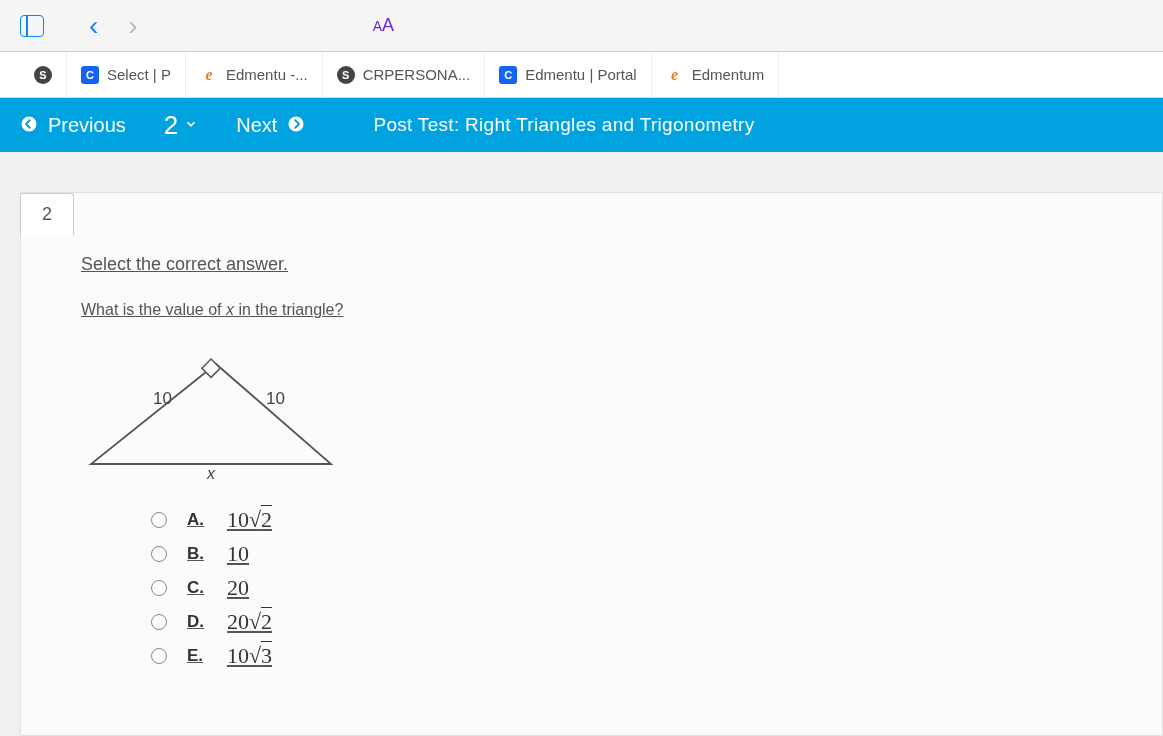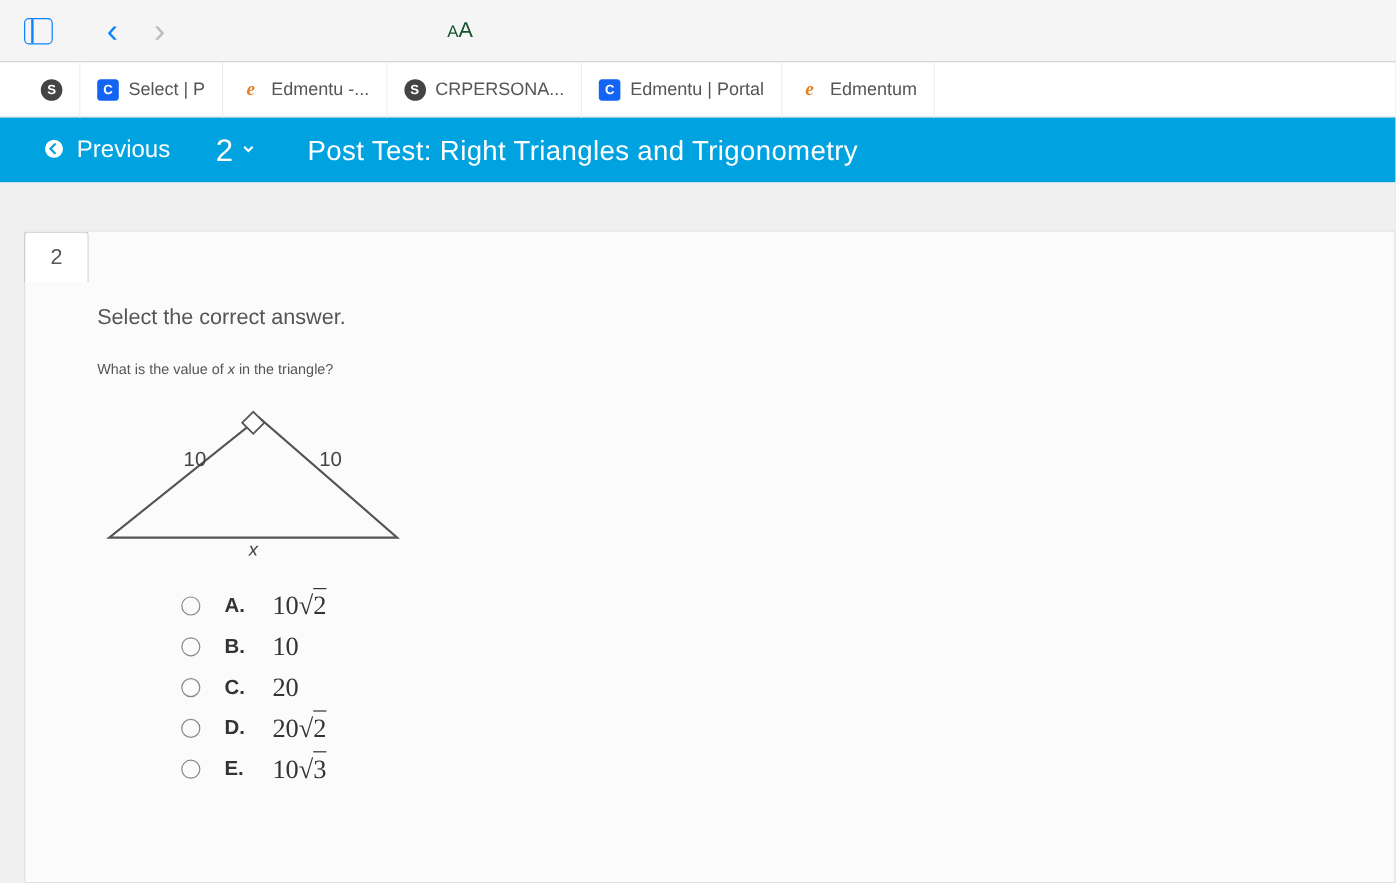--- a/index.html
+++ b/index.html
@@ -4,48 +4,48 @@
 <style>
   * { box-sizing: border-box; margin: 0; padding: 0; }
   html, body { width: 1163px; height: 736px; font-family: Arial, Helvetica, sans-serif; background: #e8e8e8; overflow: hidden; }
   
   
   .browser-chrome { background: #f5f5f5; height: 52px; display: flex; align-items: center; padding: 0 20px; border-bottom: 1px solid #d0d0d0; }
   .sidebar-toggle { width: 24px; height: 22px; border: 1.5px solid #0a84ff; border-radius: 4px; position: relative; margin-right: 30px; }
   .sidebar-toggle::before { content:""; position:absolute; left:5px; top:0; bottom:0; width:1.5px; background:#0a84ff; }
   .nav-arrow { font-size: 28px; color: #0a84ff; margin: 0 15px; font-weight: 300; }
   .nav-arrow.disabled { color: #bbb; }
-  .aa { font-size: 18px; color: #14532d; margin-left: 220px; }
+  .aa { font-size: 18px; color: #6d28d9; margin-left: 220px; }
   .aa .small { font-size: 14px; }
   .url-zone { margin-left: auto; display: flex; align-items: center; color: #777; font-size: 17px; }
   .lock-icon { margin-right: 6px; }
 
   
   .tabs-row { background: #fff; height: 46px; display: flex; align-items: center; padding-left: 20px; gap: 0; border-bottom: 1px solid #ddd; }
   .tab { display:flex; align-items:center; padding: 0 14px; height: 46px; font-size: 15px; color: #555; gap:8px; border-right: 1px solid #eee; white-space: nowrap; }
   .tab-icon { width:18px; height:18px; border-radius:3px; display:inline-flex; align-items:center; justify-content:center; font-size:11px; font-weight:bold; }
   .icon-s { background:#444; color:#fff; border-radius:50%; }
   .icon-c { background:#1464f4; color:#fff; }
   .icon-e { color:#e67e22; font-style: italic; font-weight: bold; background: transparent; font-family: Georgia, serif; font-size: 16px;}
   
   
-  .blue-bar { background: #00a3e0; height: 54px; display: flex; align-items: center; color: #fff; font-size: 20px; padding-left: 16px; }
+  .blue-bar { background: #00a3e0; height: 54px; display: flex; align-items: center; color: #fff; font-size: 20px; }
   .blue-btn { display:flex; align-items:center; padding: 0 20px; height:100%; gap:10px; }
   .page-num { font-size: 26px; font-weight: 300; padding: 0 18px; display:flex; align-items:center; gap:6px;}
-  .blue-title { margin-left: 24px; font-size: 23px; font-weight: 400; letter-spacing: 0.3px;}
+  .blue-title { margin-left: 48px; font-size: 19px; font-weight: 400; letter-spacing: 0.3px;}
   .arrow-circle { font-size: 14px; }
   .chev { font-size: 13px; }
 
   
   .content-outer { padding: 40px 0 0 20px; background: #f0f0f0; height: calc(736px - 52px - 46px - 54px); }
   .content-card { background: #fbfbfb; border: 1px solid #e0e0e0; border-radius: 2px; width: 100%; margin-left: 0; padding-bottom: 40px; min-height: 100%; }
   .qnum-tab { background:#fff; border:1px solid #ccc; border-bottom:none; width:54px; height:42px; display:flex; align-items:center; justify-content:center; font-size:18px; color:#555; margin-left: 0; border-radius: 3px 3px 0 0; position: relative; top: 1px; margin-top: -1px; margin-left: -1px;}
-  .qbody { padding: 20px 50px 0 60px; color:#555; }
+  .qbody { padding: 20px 50px 0 60px; color:#555;text-decoration:underline; }
   .instr { font-size: 18px; margin-bottom: 26px; }
-  .prompt { font-size: 12px; margin-bottom: 18px; }
+  .prompt { font-size: 16px; margin-bottom: 30px; }
   .prompt em { font-style: italic; }
 
   
   .triangle-wrap { margin: 0 0 20px 0px; }
   
   
   .options { margin-left: 70px; }
   .opt { display:flex; align-items:center; gap: 20px; font-size: 17px; color:#333; height: 34px; }
   .radio { width:16px; height:16px; border:1.5px solid #888; border-radius:50%; flex-shrink:0; }
   .opt-letter { font-weight: bold; width: 20px; }
@@ -99,20 +99,29 @@
     <span>Previous</span>
   </div>
   <div class="page-num">
     <span>2</span>
     <span class="chev">
       <svg width="14" height="14" viewBox="0 0 24 24" fill="none" stroke="#fff" stroke-width="3">
           <path d="M6 9l6 6 6-6"></path>
         </svg>
     </span>
   </div>
+  <div class="blue-btn">
+    <span>Next</span>
+    <span class="arrow-circle">
+      <svg width="18" height="18" viewBox="0 0 24 24">
+          <circle cx="12" cy="12" r="10" fill="#fff"></circle>
+          <path d="M11 7l5 5-5 5" stroke="#00a3e0" stroke-width="2.5" fill="none" stroke-linecap="round" stroke-linejoin="round"></path>
+        </svg>
+    </span>
+  </div>
   <div class="blue-title">Post Test: Right Triangles and Trigonometry</div>
 </div>
 
 <div class="content-outer">
   <div class="content-card">
     <div class="qnum-tab">2</div>
     <div class="qbody">
       <div class="instr">Select the correct answer.</div>
       <div class="prompt">
         <span>What is the value of </span><em>x</em><span> in the triangle?</span>

